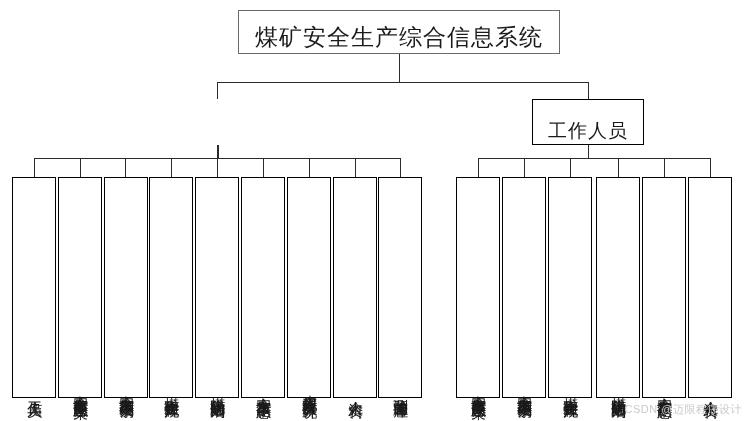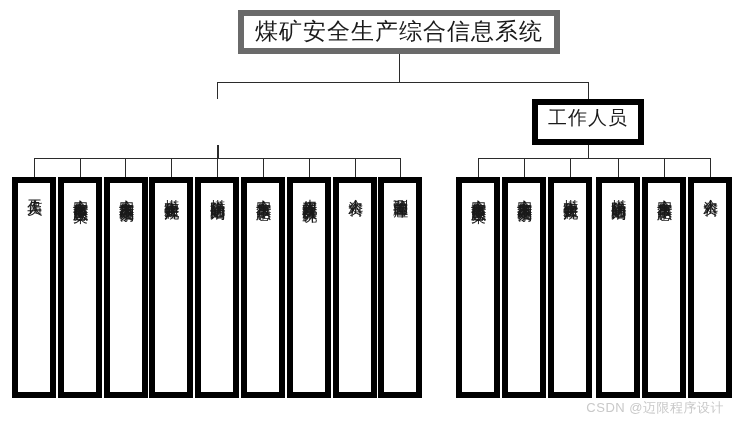--- a/index.html
+++ b/index.html
@@ -16,24 +16,24 @@
     width: 744px;
     height: 421px;
     background: #ffffff;
     overflow: hidden;
   }
 
   
   .node {
     position: absolute;
     box-sizing: border-box;
-    border: 6px solid #000000;
+    border: 1px solid #000000;
     background: #ffffff;
     display: flex;
-    align-items: flex-start;
+    align-items: flex-end;
     justify-content: center;
     text-align: center;
   }
 
   
   .node-root {
     left: 238px;
     top: 10px;
     width: 322px;
     height: 44px;
@@ -74,23 +74,23 @@
   .ln {
     position: absolute;
     background: #2b2b2b;
   }
   .ln-v { width: 1px; }
   .ln-h { height: 1px; }
 
   
   .watermark {
     position: absolute;
-    right: 20px;
+    right: 2px;
     bottom: 4px;
-    font-size: 13px;
+    font-size: 11px;
     color: #c9c9c9;
     font-family: "Liberation Sans", sans-serif;
     letter-spacing: 0.5px;
     white-space: nowrap;
   }
 </style>
 </head>
 <body>
 
 <div id="canvas">

